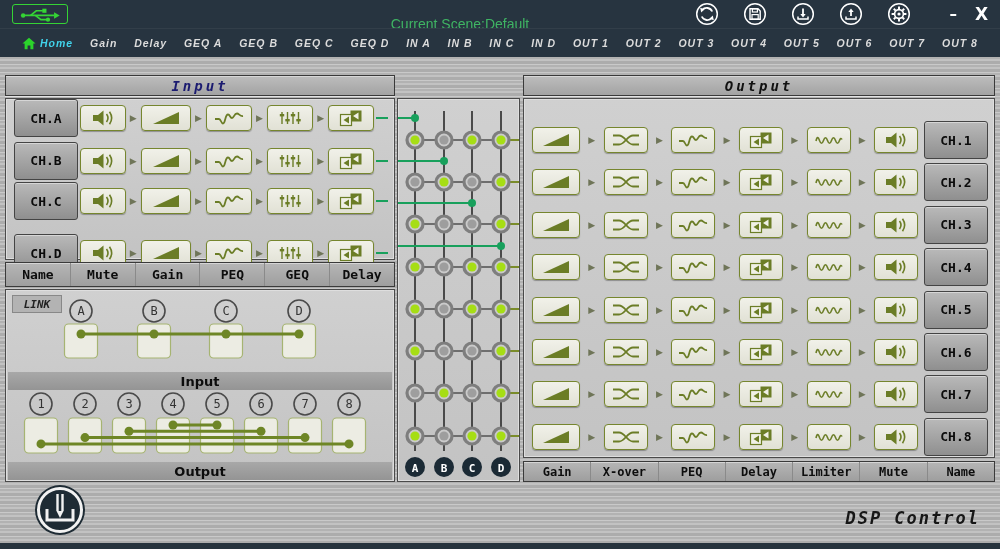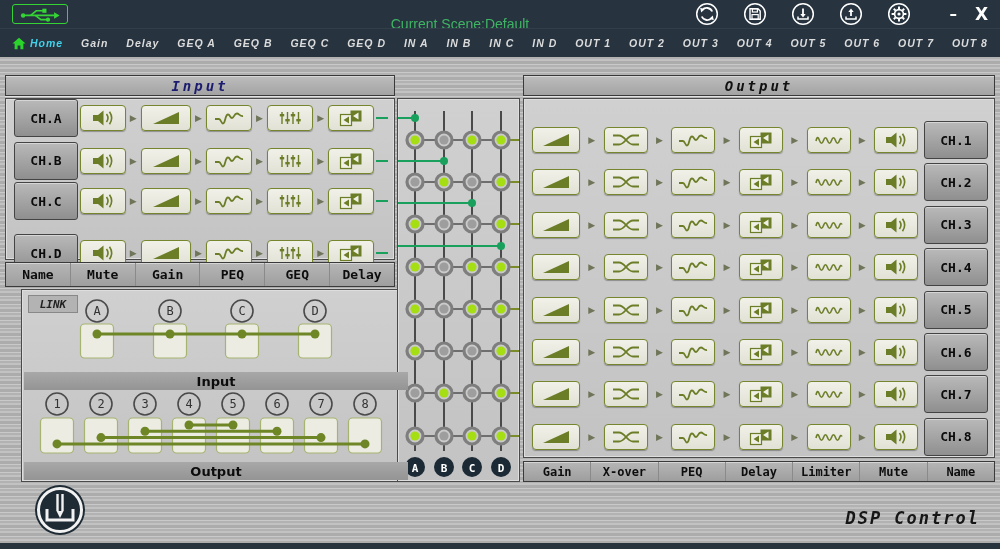--- a/index.html
+++ b/index.html
@@ -14,38 +14,38 @@
   .scene{position:absolute;left:460px;top:16px;transform:translateX(-50%);
     font-family:"Liberation Sans",sans-serif;font-size:14px;color:#3fb463;white-space:nowrap;}
   .tb-actions{position:absolute;right:8px;top:2px;display:flex;align-items:center;}
   .tb-btn{width:24px;height:24px;margin-left:24px;background:transparent;border:none;padding:0;cursor:pointer;}
   .win-btn{background:transparent;border:none;color:#fff;font-weight:bold;cursor:pointer;
     font-family:"DejaVu Sans",sans-serif;font-size:15px;padding:0 4px;}
   .win-min{margin-left:34px;} .win-close{margin-left:10px;font-size:17px;}
   
   .tabbar{position:absolute;left:0;top:28px;width:1000px;height:29px;background:#273440;
     border-top:1px solid rgba(255,255,255,.05);display:flex;align-items:center;
-    justify-content:space-between;padding:0 12px;box-sizing:border-box;}
+    justify-content:space-between;padding:0 22px;box-sizing:border-box;}
   .tab{display:flex;align-items:center;gap:4px;color:#dcdcdc;font-style:italic;font-weight:600;
     font-size:10.5px;letter-spacing:1px;cursor:pointer;white-space:nowrap;background:none;border:none;padding:0;}
   .tab.active{color:#41d2ea;}
   
   .panel-header{position:absolute;height:21px;background:linear-gradient(180deg,#bdbdbd,#a3a3a3);
     border:1px solid #3a3a3a;box-sizing:border-box;display:flex;align-items:center;justify-content:center;
     font-weight:bold;font-style:italic;font-size:14px;letter-spacing:3px;color:#111;
     box-shadow:0 1px 0 #e3e3e3, inset 0 1px 0 #d8d8d8;}
   .panel-header.input-h{left:5px;top:75px;width:390px;color:#1b1b70;}
   .panel-header.routing-h{left:397px;top:75px;width:123px;margin-top:48px;}
   .panel-header.output-h{left:523px;top:75px;width:472px;}
   .box{position:absolute;background:linear-gradient(180deg,#d0d0d0,#c3c3c3);
     border:1px solid #4a4a4a;box-sizing:border-box;box-shadow:inset 0 0 0 1px #dedede;}
   .input-chain{left:5px;top:98px;width:390px;height:162px;}
   .routing-body{left:397px;top:98px;width:123px;height:384px;}
   .output-chain{left:523px;top:98px;width:472px;height:360px;}
-  .link-box{left:21px;top:289px;width:390px;height:193px;}
+  .link-box{left:5px;top:289px;width:390px;height:193px;}
   .table-header{position:absolute;background:linear-gradient(180deg,#b6b6b6,#9e9e9e);
     border:1px solid #3a3a3a;box-sizing:border-box;display:flex;align-items:stretch;
     box-shadow:inset 0 1px 0 #d5d5d5;}
   .table-header.input-t{left:5px;top:262px;width:390px;height:25px;}
   .table-header.output-t{left:523px;top:461px;width:472px;height:21px;}
   .th-cell{flex:1;display:flex;align-items:center;justify-content:center;font-weight:bold;
     font-size:13px;color:#0d0d0d;border-left:1px solid #8a8a8a;}
   .th-cell:first-child{border-left:none;}
   .output-t .th-cell{font-size:12px;}
   

